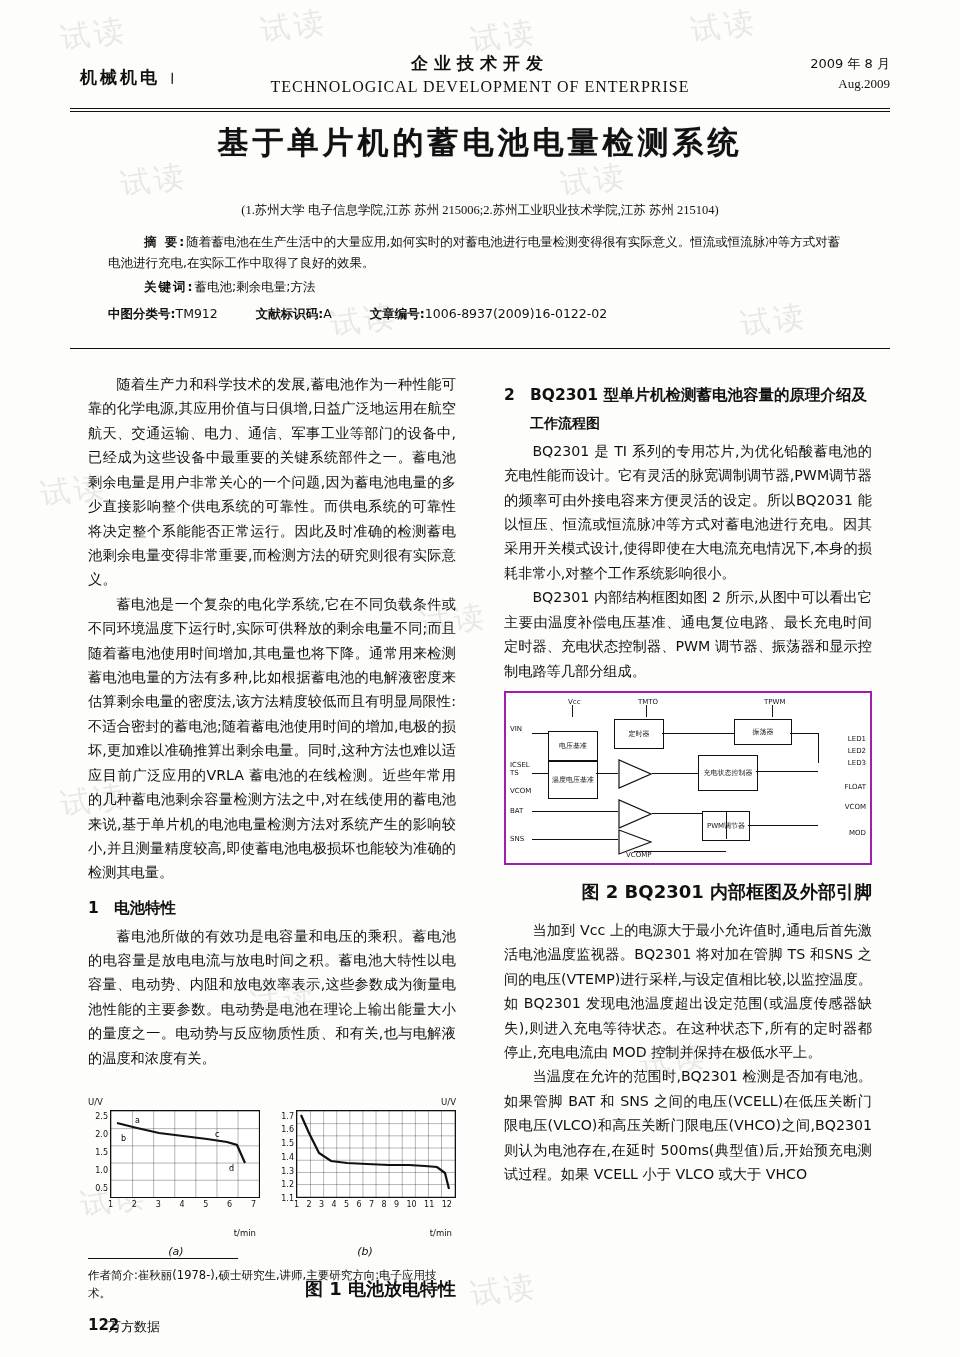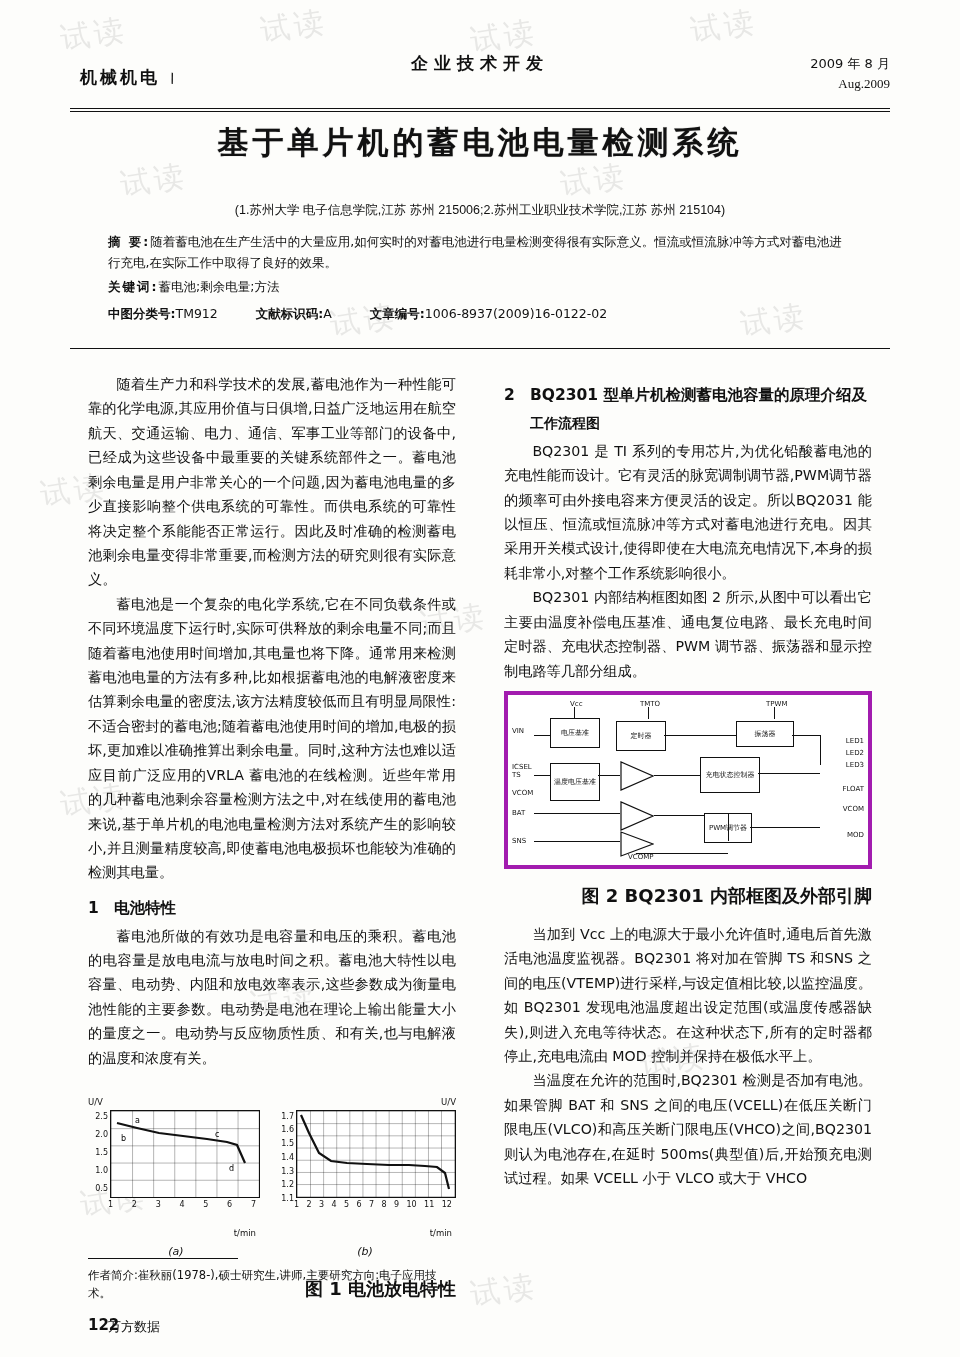--- a/index.html
+++ b/index.html
@@ -72,27 +72,27 @@
     font-weight:bold;font-size:31px;letter-spacing:4px;
     text-shadow:0 0 1px rgba(0,0,0,0.35);
   }
   .authors{
     position:absolute;top:176px;left:0;right:0;text-align:center;
     font-family:"DejaVu Sans", sans-serif;font-weight:bold;font-size:15px;
   }
   .authors sup{font-size:10px;font-weight:normal;}
   .affil{
     position:absolute;top:202px;left:0;right:0;text-align:center;
-    font-family:Liberation Sans, sans-serif;font-size:12.5px;
+    font-family:Liberation Serif, serif;font-size:12.5px;
   }
   .abstract-block{
     position:absolute;top:232px;left:108px;right:108px;
     font-family:"DejaVu Sans", sans-serif;font-size:12.5px;line-height:1.65;
   }
-  .abstract-block .lbl{font-weight:bold;letter-spacing:2px;}
+  .abstract-block .lbl{font-weight:bold;letter-spacing:2px;margin-left:36px;}
   .kw{margin-top:4px;}
   .clsline{
     margin-top:6px;display:flex;gap:38px;
   }
   .clsline span{white-space:nowrap;}
 
   .rule3{
     position:absolute;left:70px;right:70px;top:348px;
     border-top:1px solid #111;
   }
@@ -146,21 +146,21 @@
     text-align:center;font-family:"DejaVu Sans",sans-serif;font-size:11px;
     font-style:italic;margin-top:2px;
   }
   .figcap{
     text-align:right;font-family:"DejaVu Sans",sans-serif;
     font-weight:bold;font-size:18px;margin-top:12px;text-indent:0;
   }
 
   
   .fig2{
-    margin-top:8px;border:4px solid #a21caf;background:#fff;height:170px;position:relative;
+    margin-top:8px;border:2px solid #a21caf;background:#fff;height:170px;position:relative;
   }
   .fig2 .bx{
     position:absolute;border:1px solid #111;background:#fff;
     font-family:"DejaVu Sans",sans-serif;font-size:7px;
     display:flex;align-items:center;justify-content:center;text-align:center;
     line-height:1.15;
   }
   .fig2 .lbl{
     position:absolute;font-family:"DejaVu Sans",sans-serif;font-size:7px;
   }
@@ -206,20 +206,21 @@
   <div class="wm" style="left:640px;top:1040px;">试读</div>
   <div class="wm" style="left:80px;top:1180px;">试读</div>
   <div class="wm" style="left:470px;top:1270px;">试读</div>
 
   <div class="masthead">
     <div class="mast-left">
       <span>机械机电</span><span class="tick">\</span>
     </div>
     <div class="mast-center">
       <div class="cn">企业技术开发</div>
+      <div class="en">TECHNOLOGICAL DEVELOPMENT OF ENTERPRISE</div>
     </div>
     <div class="mast-right">
       <div>2009 年 8 月</div>
       <div class="l2">Aug.2009</div>
     </div>
   </div>
   <div class="rule"></div>
   <div class="rule2"></div>
 
   <div class="title">基于单片机的蓄电池电量检测系统</div>
@@ -368,21 +369,21 @@
 
       <div class="lbl" style="right:4px;top:40px;">LED1</div>
       <div class="lbl" style="right:4px;top:52px;">LED2</div>
       <div class="lbl" style="right:4px;top:64px;">LED3</div>
       <div class="lbl" style="right:4px;top:88px;">FLOAT</div>
       <div class="lbl" style="right:4px;top:108px;">VCOM</div>
       <div class="lbl" style="right:4px;top:134px;">MOD</div>
 
       <div class="lbl" style="left:120px;bottom:2px;">VCOMP</div>
 
-      <div class="bx" style="left:42px;top:23px;width:48px;height:28px;">电压基准</div>
+      <div class="bx" style="left:42px;top:38px;width:48px;height:28px;">电压基准</div>
       <div class="bx" style="left:108px;top:26px;width:48px;height:28px;">定时器</div>
       <div class="bx" style="left:228px;top:26px;width:56px;height:24px;">振荡器</div>
       <div class="bx" style="left:42px;top:68px;width:48px;height:36px;">温度电压基准</div>
       <div class="bx" style="left:192px;top:62px;width:58px;height:34px;">充电状态控制器</div>
       <div class="bx" style="left:196px;top:118px;width:46px;height:28px;">PWM调节器</div>
 
       <div class="tri-wrap" style="left:112px;top:66px;">
         <svg width="34" height="30">
             <polygon points="1,1 1,29 33,15" fill="#fff" stroke="#111" stroke-width="1.2"></polygon>
           </svg>

